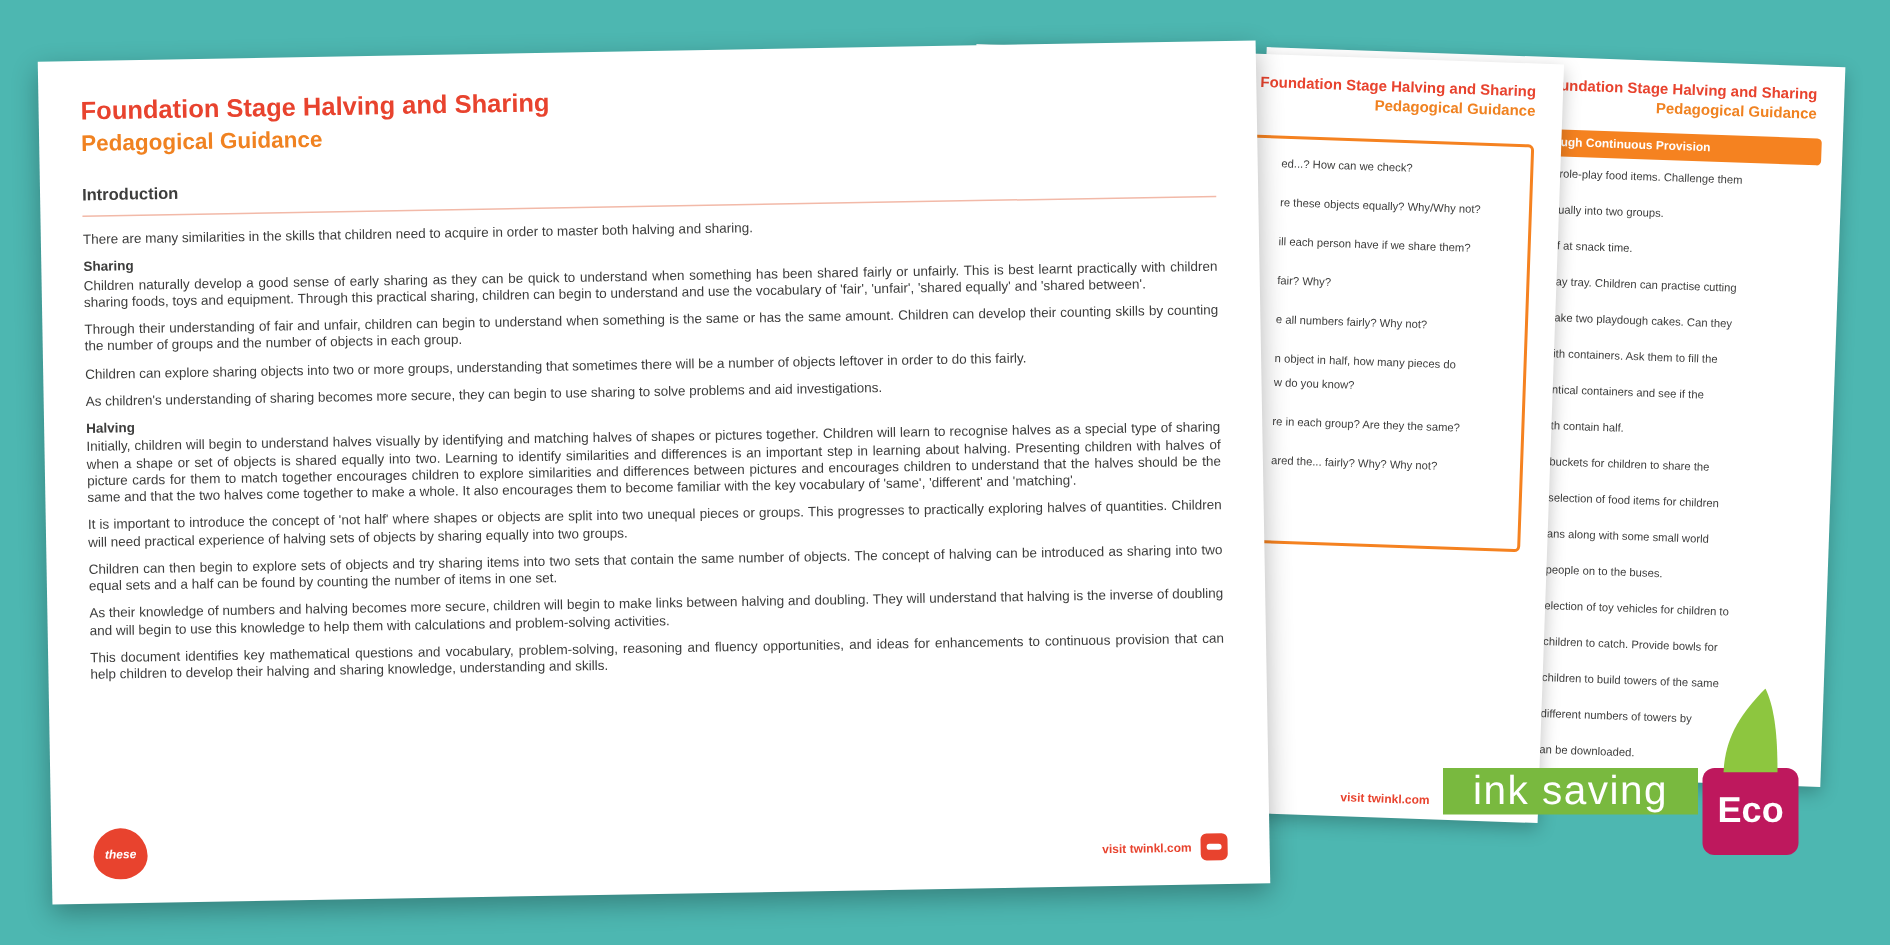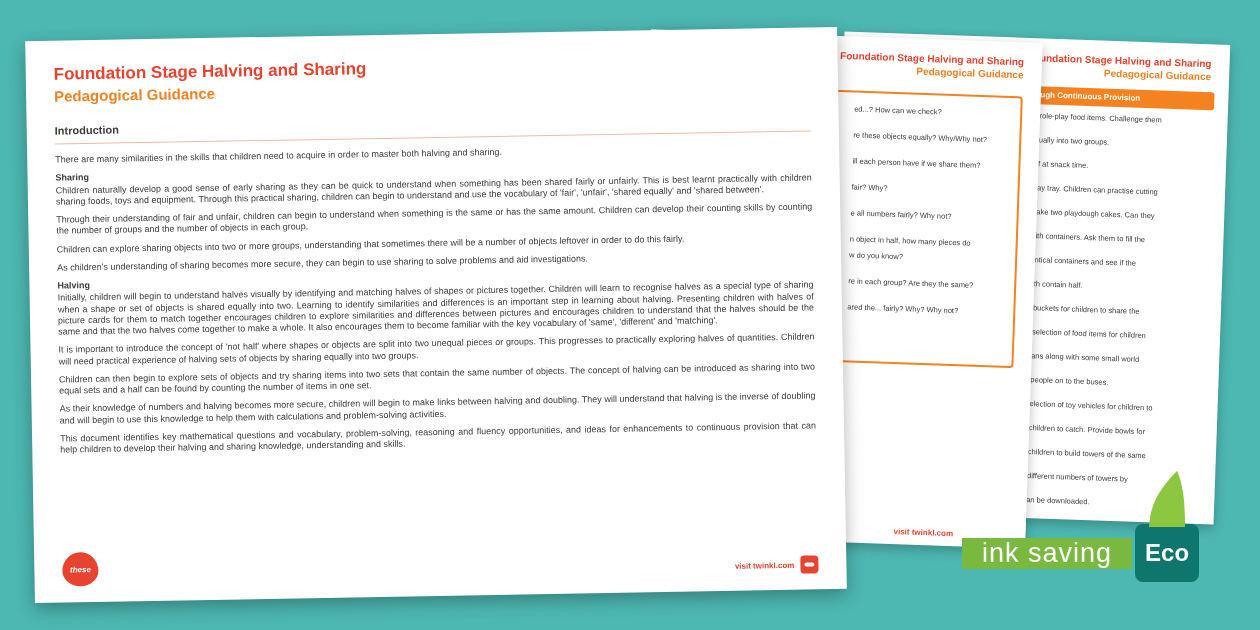--- a/index.html
+++ b/index.html
@@ -56,27 +56,27 @@
     box-shadow:0 4px 12px rgba(0,0,0,.25);
   }
   .cp-bar{
     margin:10px 14px 0 40px;height:18px;border-radius:3px;
     background:#f58220;color:#fff;font-size:8px;font-weight:bold;
     line-height:18px;padding-left:158px;white-space:nowrap;overflow:hidden;
   }
   .cp-lines{padding:7px 14px 0 198px;}
   .cp-line{color:#3d3d3c;font-size:7.5px;line-height:1.2;margin-bottom:15px;white-space:nowrap;}
   
-  .eco-badge{position:absolute;left:962px;top:524px;z-index:5;display:flex;align-items:center;gap:3px;height:58px;}
+  .eco-badge{position:absolute;left:962px;top:512px;z-index:5;display:flex;align-items:flex-start;gap:3px;height:58px;}
   .ink-box{
     background:#79b93f;color:#fff;font-size:27px;
     display:flex;align-items:center;padding:0 20px;letter-spacing:1px;
   }
   .eco-leaf{
-    position:relative;width:64px;height:58px;background:#0f766e;border-radius:8px;
+    position:relative;width:64px;height:58px;background:#be185d;border-radius:8px;
     display:flex;align-items:center;justify-content:center;
     color:#fff;font-size:24px;font-weight:bold;
   }
   .leaf-tip{position:absolute;top:-53px;left:12px;width:40px;height:56px;}
 </style>
 </head>
 <body>
 
 <div class="stage">
 

